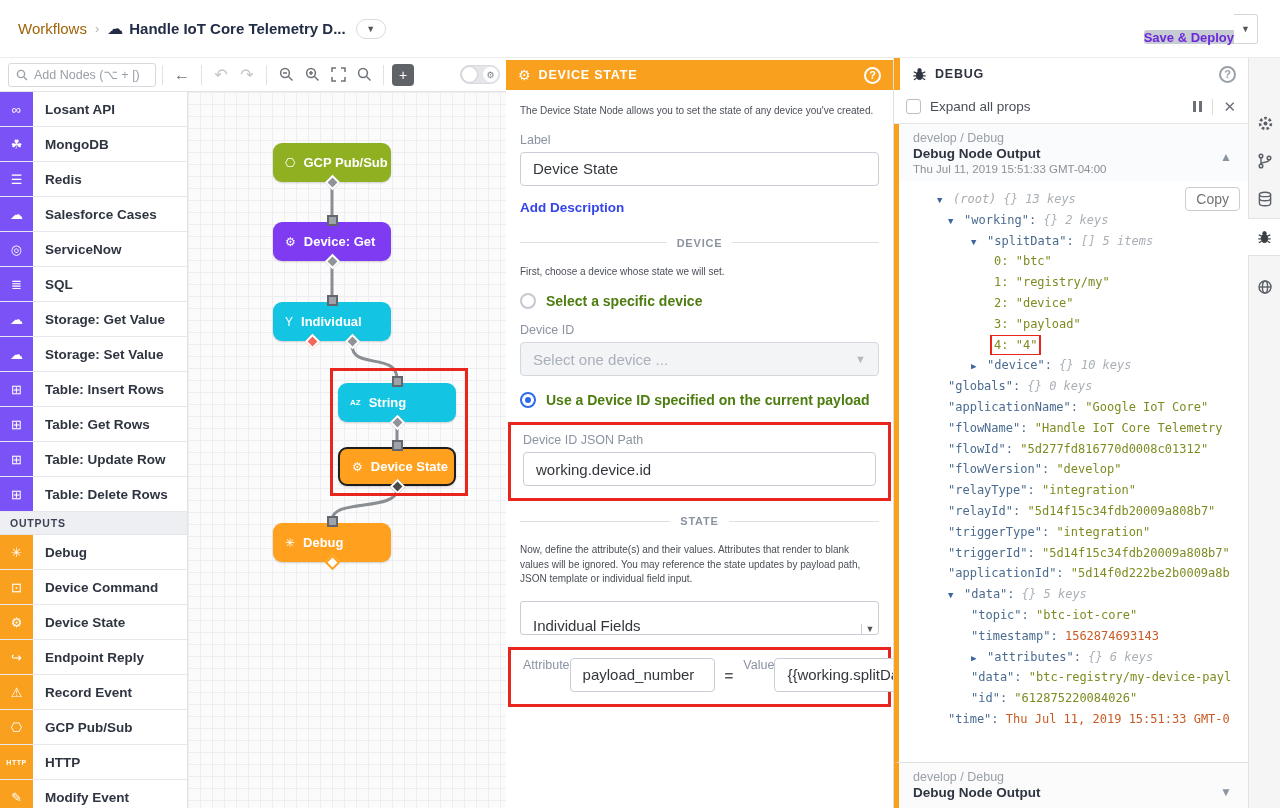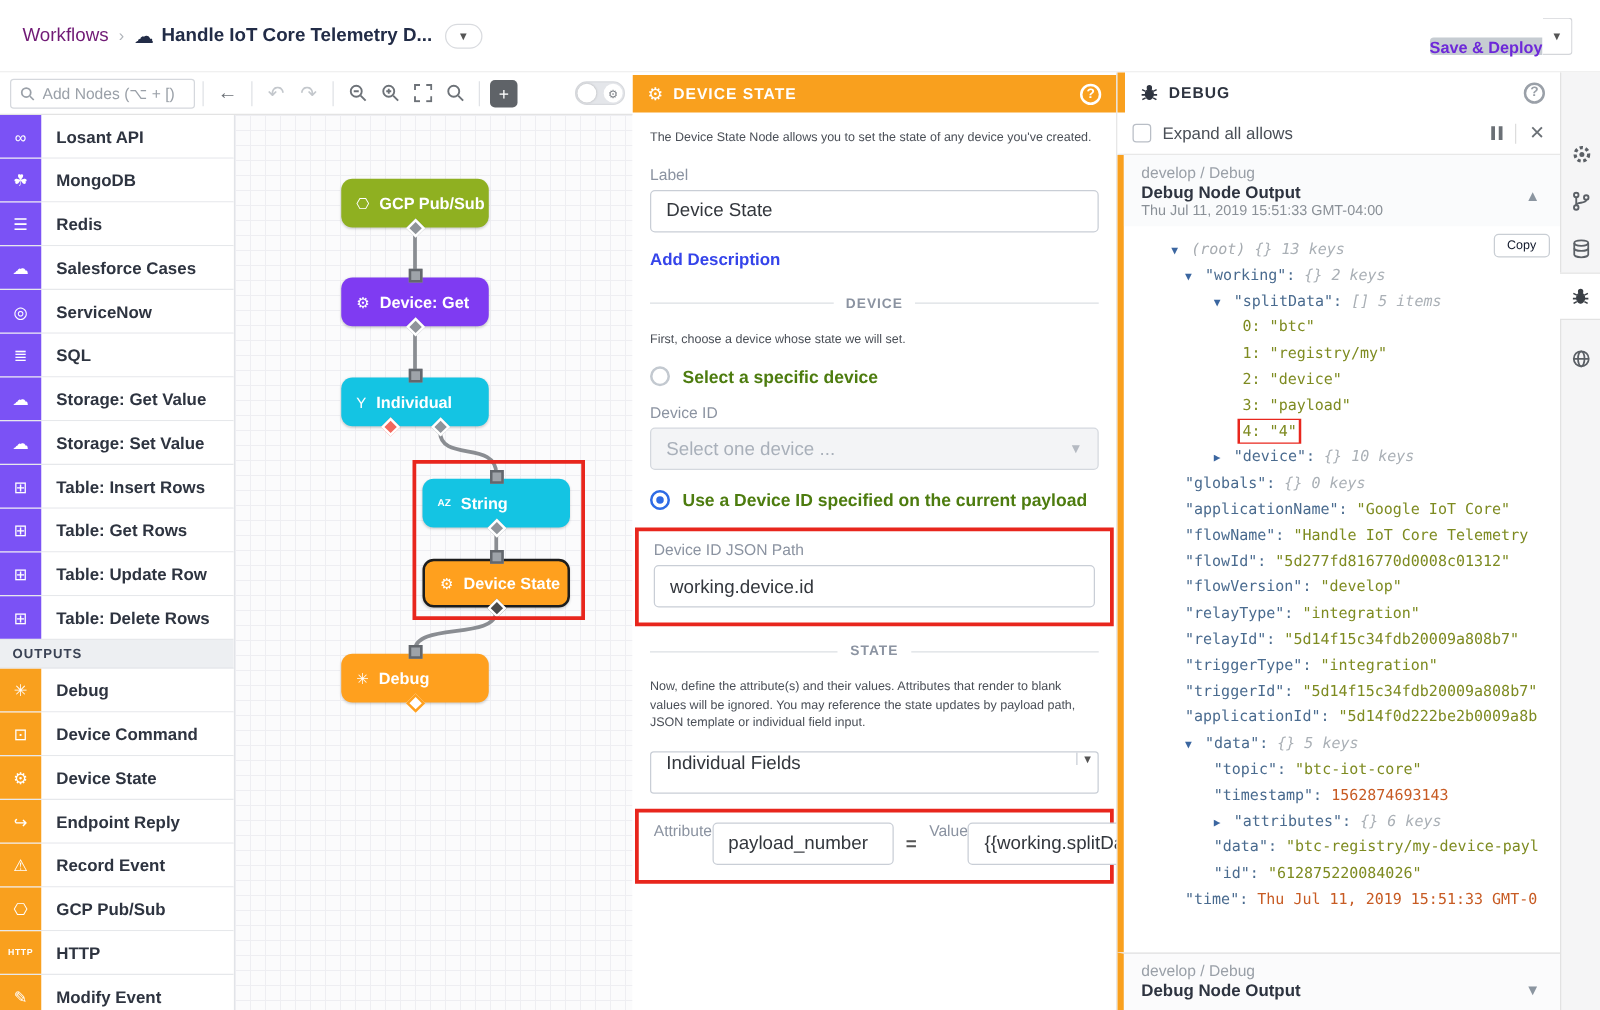--- a/index.html
+++ b/index.html
@@ -4,21 +4,21 @@
 <style>
   html,body{margin:0;padding:0;background:#fff;}
   *{box-sizing:border-box;}
   #app{position:relative;width:1280px;height:808px;overflow:hidden;
        font-family:"Liberation Sans",sans-serif;color:#333;background:#fff;}
 
   
   .topbar{position:absolute;left:0;top:0;width:1280px;height:58px;background:#fff;
           border-bottom:1px solid #ececec;display:flex;align-items:center;}
   .crumbs{display:flex;align-items:center;margin-left:18px;font-size:15px;}
-  .crumb-sec{color:#701a75;text-align:center;}
+  .crumb-sec{color:#a16207;text-align:center;}
   .crumb-sep{color:#b0b4ba;margin:0 8px;font-size:13px;}
   .cloud-ic{color:#222c47;font-size:16px;margin-right:6px;}
   .crumb-title{font-weight:bold;color:#222c47;}
   .crumb-caret{margin-left:10px;width:30px;height:20px;border:1px solid #d9dbdf;border-radius:11px;
                display:flex;align-items:center;justify-content:center;color:#555;font-size:9px;background:#fff;cursor:pointer;}
   .savewrap{position:absolute;right:22px;top:14px;display:flex;height:30px;}
   .save-btn{background:#c6ccd2;color:#6d28d9;font-weight:bold;font-size:13px;border:none;
             border-radius:3px 0 0 3px;padding:0 0;margin-top:16px;}
   .save-caret{width:24px;background:#fff;border:1px solid #d4d6da;border-left:none;border-radius:0 3px 3px 0;
               display:flex;align-items:center;justify-content:center;color:#555;font-size:9px;}
@@ -96,21 +96,21 @@
   .divider .ln{flex:1;height:1px;background:#dcdfe4;}
   .divider .dv-label{margin:0 10px;font-size:11px;font-weight:bold;letter-spacing:.8px;color:#8b93a1;}
   .radio-row{display:flex;align-items:flex-end;margin:6px 0 14px;font-size:14px;font-weight:bold;color:#4d7c0f;}
   .radio{flex:none;width:16px;height:16px;border:2px solid #c3c9d0;border-radius:50%;margin-right:10px;background:#fff;position:relative;}
   .radio.sel{border-color:#2e6be5;}
   .radio.sel:after{content:"";position:absolute;left:3px;top:3px;width:6px;height:6px;border-radius:50%;background:#2e6be5;}
   .sel-input{width:100%;height:34px;border:1px solid #d4d8de;border-radius:4px;background:#f3f4f6;
              display:flex;align-items:center;padding:0 12px;font-size:15px;color:#a9b0ba;}
   .sel-input .car{margin-left:auto;color:#b5bac2;font-size:11px;}
   .red-box{border:3px solid #e8261d;margin:4px -12px 14px;padding:8px 12px 12px;}
-  .method-sel{display:flex;height:34px;border:1px solid #c9ced6;border-radius:3px;background:#fff;align-items:flex-start;}
+  .method-sel{display:flex;height:34px;border:1px solid #c9ced6;border-radius:3px;background:#fff;align-items:flex-end;}
   .method-sel .mval{flex:1;display:flex;align-items:center;padding:0 12px;font-size:15px;color:#33373d;}
   .method-sel .mcar{width:17px;border-left:1px solid #c9ced6;display:flex;align-items:center;justify-content:center;
                     font-size:9px;color:#555;}
   .attr-row{display:flex;align-items:flex-end;}
   .attr-col{display:flex;flex-direction:row;}
   .eq{margin:0 10px 8px;font-size:15px;color:#555;font-weight:bold;}
   .minus-btn{flex:none;width:20px;height:20px;border-radius:50%;background:#f4685c;color:#fff;margin:0 0 7px 12px;
              display:flex;align-items:center;justify-content:center;font-size:15px;line-height:0;border:none;}
 
   
@@ -127,21 +127,21 @@
   .close-ic{font-size:15px;color:#6b7076;line-height:1;cursor:pointer;}
   .dbg-entry{flex:1;border-left:5px solid #f9a01e;overflow:hidden;display:flex;flex-direction:column;}
   .entry-head{background:#fafbfc;padding:7px 14px 6px;position:relative;}
   .eh-path{font-size:12.5px;color:#9aa0a8;}
   .eh-title{font-size:13.5px;font-weight:bold;color:#2e3440;margin-top:1px;}
   .eh-time{font-size:11.5px;color:#8a9097;margin-top:2px;}
   .eh-caret{position:absolute;right:16px;top:26px;color:#8b95a0;font-size:12px;cursor:pointer;}
   .tree{flex:1;position:relative;padding-top:8px;overflow:hidden;
         font-family:"DejaVu Sans Mono",monospace;font-size:12px;}
   .copy-btn{position:absolute;top:6px;right:8px;background:#fff;border:1px solid #c9ced4;border-radius:4px;
-            padding:3px 10px;font-size:10px;color:#0f172a;font-family:"Liberation Sans",sans-serif;}
+            padding:3px 10px;font-size:14px;color:#737373;font-family:"Liberation Sans",sans-serif;}
   .tree-line{height:20.8px;line-height:20.8px;white-space:nowrap;overflow:hidden;}
   .mk{display:inline-block;width:16px;color:#3b66a0;font-size:9px;}
   .k{color:#4a6b8f;}
   .k.root{color:#a6abb0;font-style:italic;}
   .idx{color:#7e8b21;}
   .val{color:#7e8b21;}
   .val.num,.val.date{color:#c75b23;}
   .meta{color:#aab0b6;font-style:italic;}
   .hlwrap{outline:2.5px solid #e8261d;outline-offset:2px;}
   .dbg-footer{flex:none;border-top:1px solid #e0e0e0;border-left:5px solid #f9a01e;background:#fbfbfc;
@@ -490,21 +490,21 @@
             <line x1="11.4" y1="9.5" x2="14.6" y2="9.5"></line>
               <line x1="11.2" y1="12" x2="14" y2="13.6"></line>
           </g>
         </svg>
       </span>
       <span class="dbg-title">DEBUG</span>
       <span class="help-circ gray">?</span>
     </div>
     <div class="dbg-expand">
       <span class="chk"></span>
-      <span class="lbl">Expand all allows</span>
+      <span class="lbl">Expand all props</span>
       <span class="pause-ic">
           <i></i>
           <i></i>
         </span>
       <span class="vdiv"></span>
       <span class="close-ic">✕</span>
     </div>
     <div class="dbg-entry">
       <div class="entry-head">
         <div class="eh-path">develop / Debug</div>

